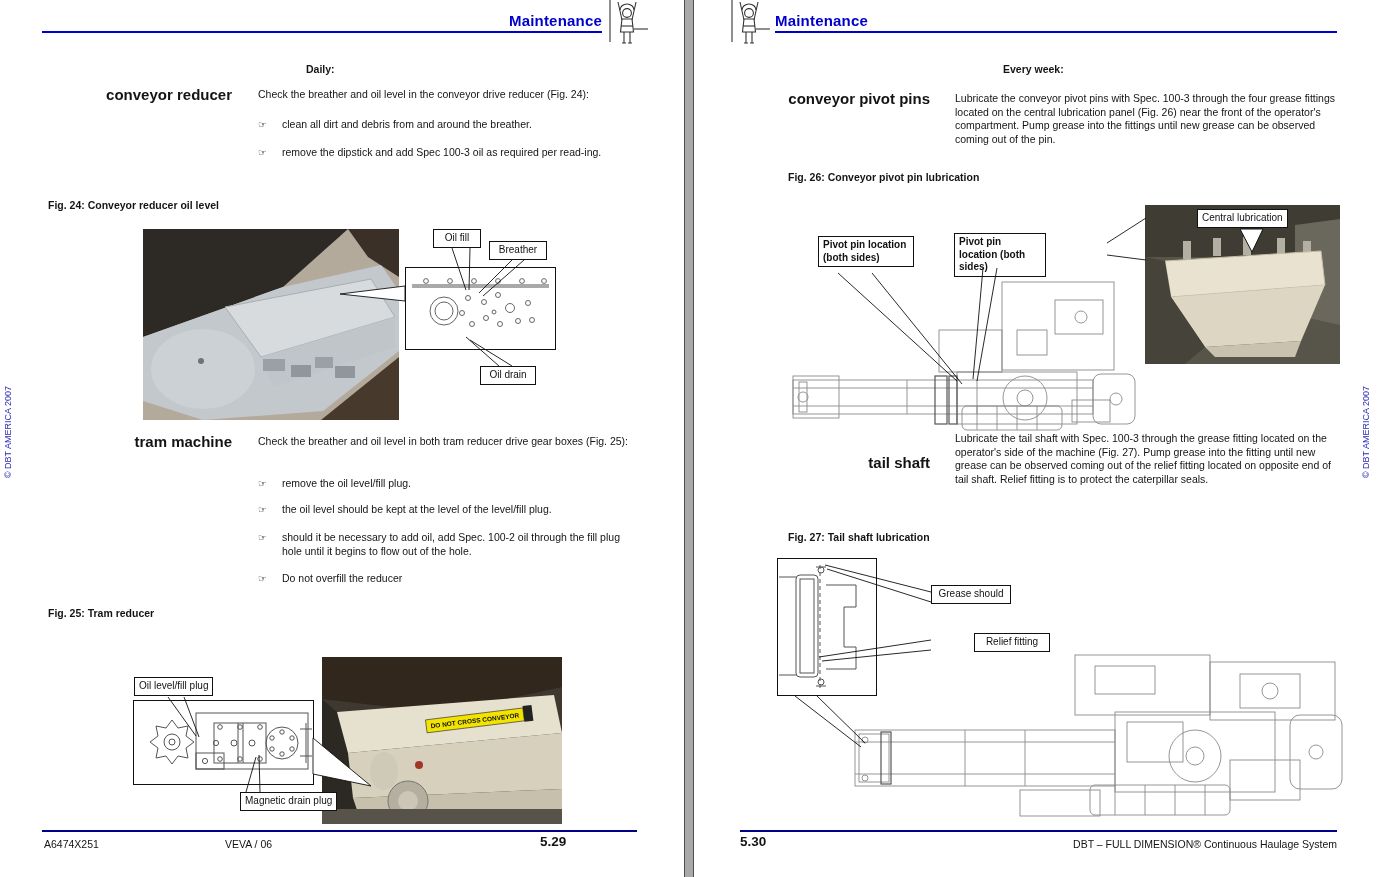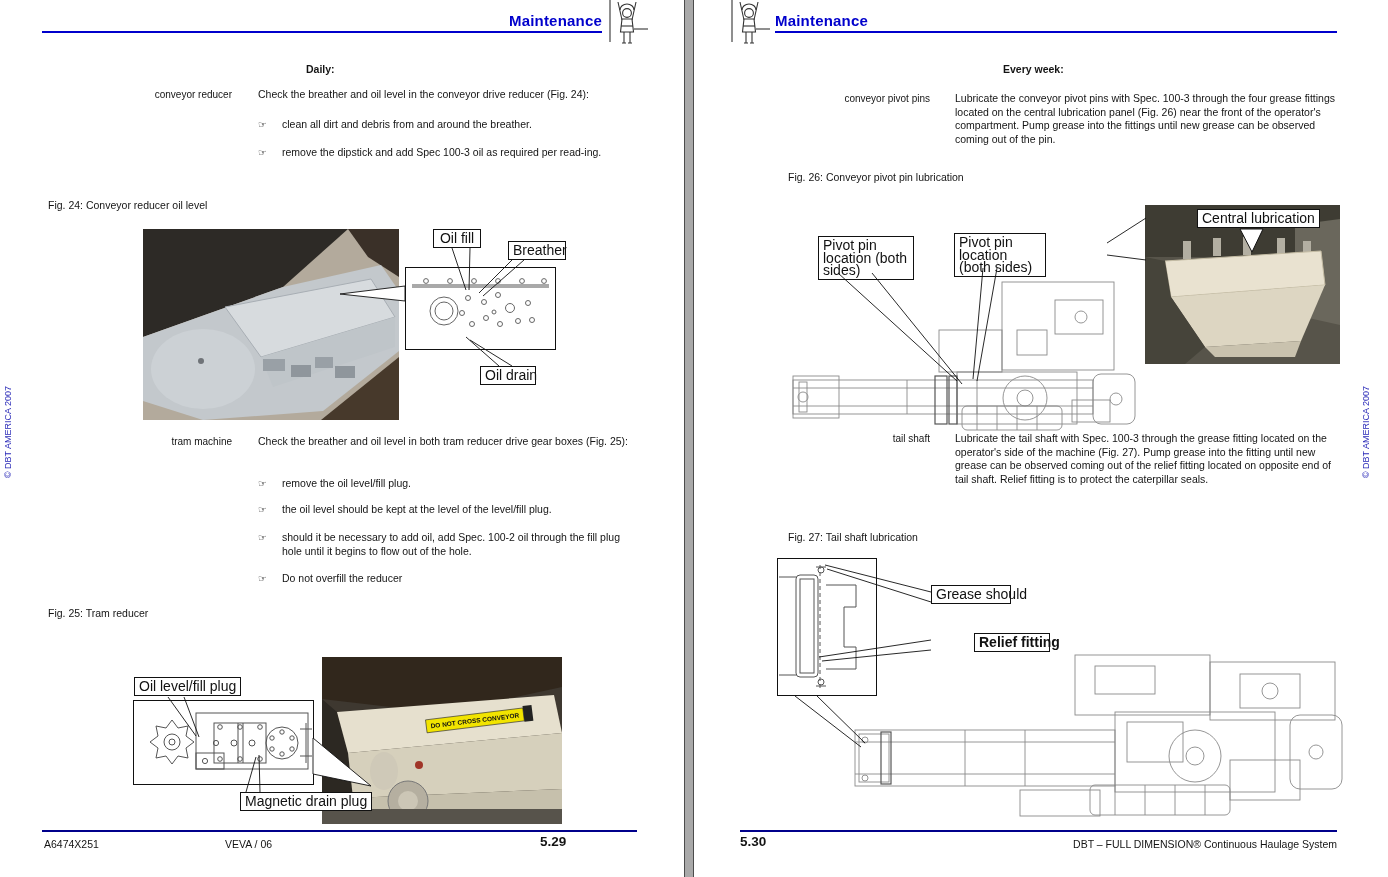--- a/index.html
+++ b/index.html
@@ -10,28 +10,28 @@
   .gutter{position:absolute;left:684px;top:0;width:10px;height:877px;background:#a9a9a9;
           border-left:1.5px solid #4c4c4c;border-right:1.5px solid #4c4c4c;box-sizing:border-box;}
   
   .hdr-rule{position:absolute;border-bottom:2.5px solid #0000cc;padding-bottom:1px;}
   .hdr-title{font-size:15px;font-weight:bold;color:#0000cc;letter-spacing:.2px;}
   .left-rule{left:42px;top:12px;width:560px;text-align:right;}
   .right-rule{left:775px;top:12px;width:562px;text-align:left;}
   
   .bodytext{position:absolute;font-size:10.5px;line-height:13.5px;color:#141414;}
   .sched{font-weight:bold;padding-left:48px;}
-  .rowlabel{position:absolute;font-size:10px;line-height:13.5px;font-weight:normal;text-align:right;color:#141414;}
-  .caption{position:absolute;font-size:10.5px;font-weight:normal;color:#141414;}
+  .rowlabel{position:absolute;font-size:15px;line-height:13.5px;font-weight:bold;text-align:right;color:#141414;}
+  .caption{position:absolute;font-size:10.5px;font-weight:bold;color:#141414;}
   .bullet{display:flex;margin:0;}
   .hand{flex:none;width:24px;font-family:"DejaVu Sans",sans-serif;font-size:10px;color:#222;}
   
-  .callout{position:absolute;background:#fff;border:1px solid #111;font-size:14px;line-height:12.5px;
+  .callout{position:absolute;background:#fff;border:1px solid #111;font-size:10px;line-height:12.5px;
            padding:2px 4px;text-align:center;color:#111;white-space:nowrap;}
-  .callout.wrap{white-space:normal;text-align:left;}
+  .callout.wrap{white-space:normal;text-align:left;font-weight:bold;}
   
   .diagbox{position:absolute;background:#fff;border:1.5px solid #111;box-sizing:border-box;}
   .photo{position:absolute;overflow:hidden;background:#777;}
   .photo svg{display:block;}
   svg.linework,svg.overlay{position:absolute;pointer-events:none;}
   
   .footline{position:absolute;border-top:2px solid #00008b;}
   .foottext{position:absolute;font-size:10.5px;color:#141414;}
   .pagenum{position:absolute;font-size:13.5px;font-weight:bold;color:#141414;}
   
@@ -119,21 +119,21 @@
             <circle cx="66" cy="56" r="2.5"></circle>
             <circle cx="122" cy="35" r="2.5"></circle>
           <circle cx="126" cy="52" r="2.5"></circle>
             <circle cx="56" cy="45" r="2.5"></circle>
             <circle cx="88" cy="44" r="2"></circle>
         </g>
       </svg>
     </div>
 
     <div class="callout" style="left:433px;top:229px;width:38px;">Oil fill</div>
-    <div class="callout" style="left:508px;top:241px;width:48px;">Breather</div>
+    <div class="callout" style="left:489px;top:241px;width:48px;">Breather</div>
     <div class="callout" style="left:480px;top:366px;width:46px;">Oil drain</div>
 
     <div class="rowlabel" style="left:80px;top:435px;width:152px;">tram machine</div>
     <div class="bodytext" style="left:258px;top:435px;width:380px;">Check the breather and oil level in both tram reducer drive gear boxes (Fig. 25):</div>
     <div class="bodytext bullet" style="left:258px;top:477px;width:378px;">
       <span class="hand">☞</span>
       <span>remove the oil level/fill plug.</span>
     </div>
     <div class="bodytext bullet" style="left:258px;top:503px;width:378px;">
       <span class="hand">☞</span>
@@ -294,21 +294,21 @@
         <polygon points="60,142 156,136 150,152 70,152" fill="#c9c2ae"></polygon>
         <polygon points="0,52 20,56 26,92 60,142 40,159 0,159" fill="#46443a"></polygon>
         <polygon points="95,24 107,47 118,24" fill="#fff" stroke="#111" stroke-width="1"></polygon>
       </svg>
     </div>
 
     <div class="callout wrap" style="left:818px;top:236px;width:86px;">Pivot pin location (both sides)</div>
     <div class="callout wrap" style="left:954px;top:233px;width:82px;">Pivot pin location (both sides)</div>
     <div class="callout" style="left:1197px;top:209px;">Central lubrication</div>
 
-    <div class="rowlabel" style="left:770px;top:432px;width:160px;">tail shaft</div>
+    <div class="rowlabel" style="left:770px;top:456px;width:160px;">tail shaft</div>
     <div class="bodytext" style="left:955px;top:432px;width:385px;">Lubricate the tail shaft with Spec. 100-3 through the grease fitting located on the operator's side of the machine (Fig. 27).  Pump grease into the fitting until new grease can be observed coming out of the relief fitting located on opposite end of tail shaft.  Relief fitting is to protect the caterpillar seals.</div>
 
     <div class="caption" style="left:788px;top:531px;">Fig. 27: Tail shaft lubrication</div>
 
     <div class="diagbox" style="left:777px;top:558px;width:100px;height:138px;">
       <svg width="97" height="135" viewBox="0 0 97 135">
         <g stroke="#555" fill="none" stroke-width="1">
           <line x1="42" y1="6" x2="42" y2="130" stroke-dasharray="4 3"></line>
           <rect x="18" y="16" width="22" height="102" rx="4"></rect>
           <rect x="22" y="20" width="14" height="94"></rect>
@@ -351,21 +351,21 @@
         <rect x="385" y="108" width="70" height="40"></rect>
         <rect x="175" y="138" width="80" height="26"></rect>
         <rect x="282" y="70" width="56" height="40"></rect>
       </g>
       <g stroke="#555" fill="none" stroke-width="1.2">
         <rect x="36" y="80" width="10" height="52"></rect>
       </g>
     </svg>
 
     <div class="callout" style="left:931px;top:585px;width:70px;">Grease should</div>
-    <div class="callout" style="left:974px;top:633px;width:66px;font-weight:bold;">Relief fitting</div>
+    <div class="callout" style="left:974px;top:633px;width:66px;">Relief fitting</div>
 
     <div class="footline" style="left:740px;top:830px;width:597px;"></div>
     <div class="pagenum" style="left:740px;top:834px;">5.30</div>
     <div class="foottext" style="left:740px;top:838px;width:597px;text-align:right;">DBT – FULL DIMENSION® Continuous Haulage System</div>
   </section>
 
   <svg class="overlay" style="left:0;top:0;" width="1388" height="877" viewBox="0 0 1388 877">
     <g stroke="#111" stroke-width="0.9" fill="none">
 
       <polygon points="405,286 340,294 405,301" fill="#fff"></polygon>

